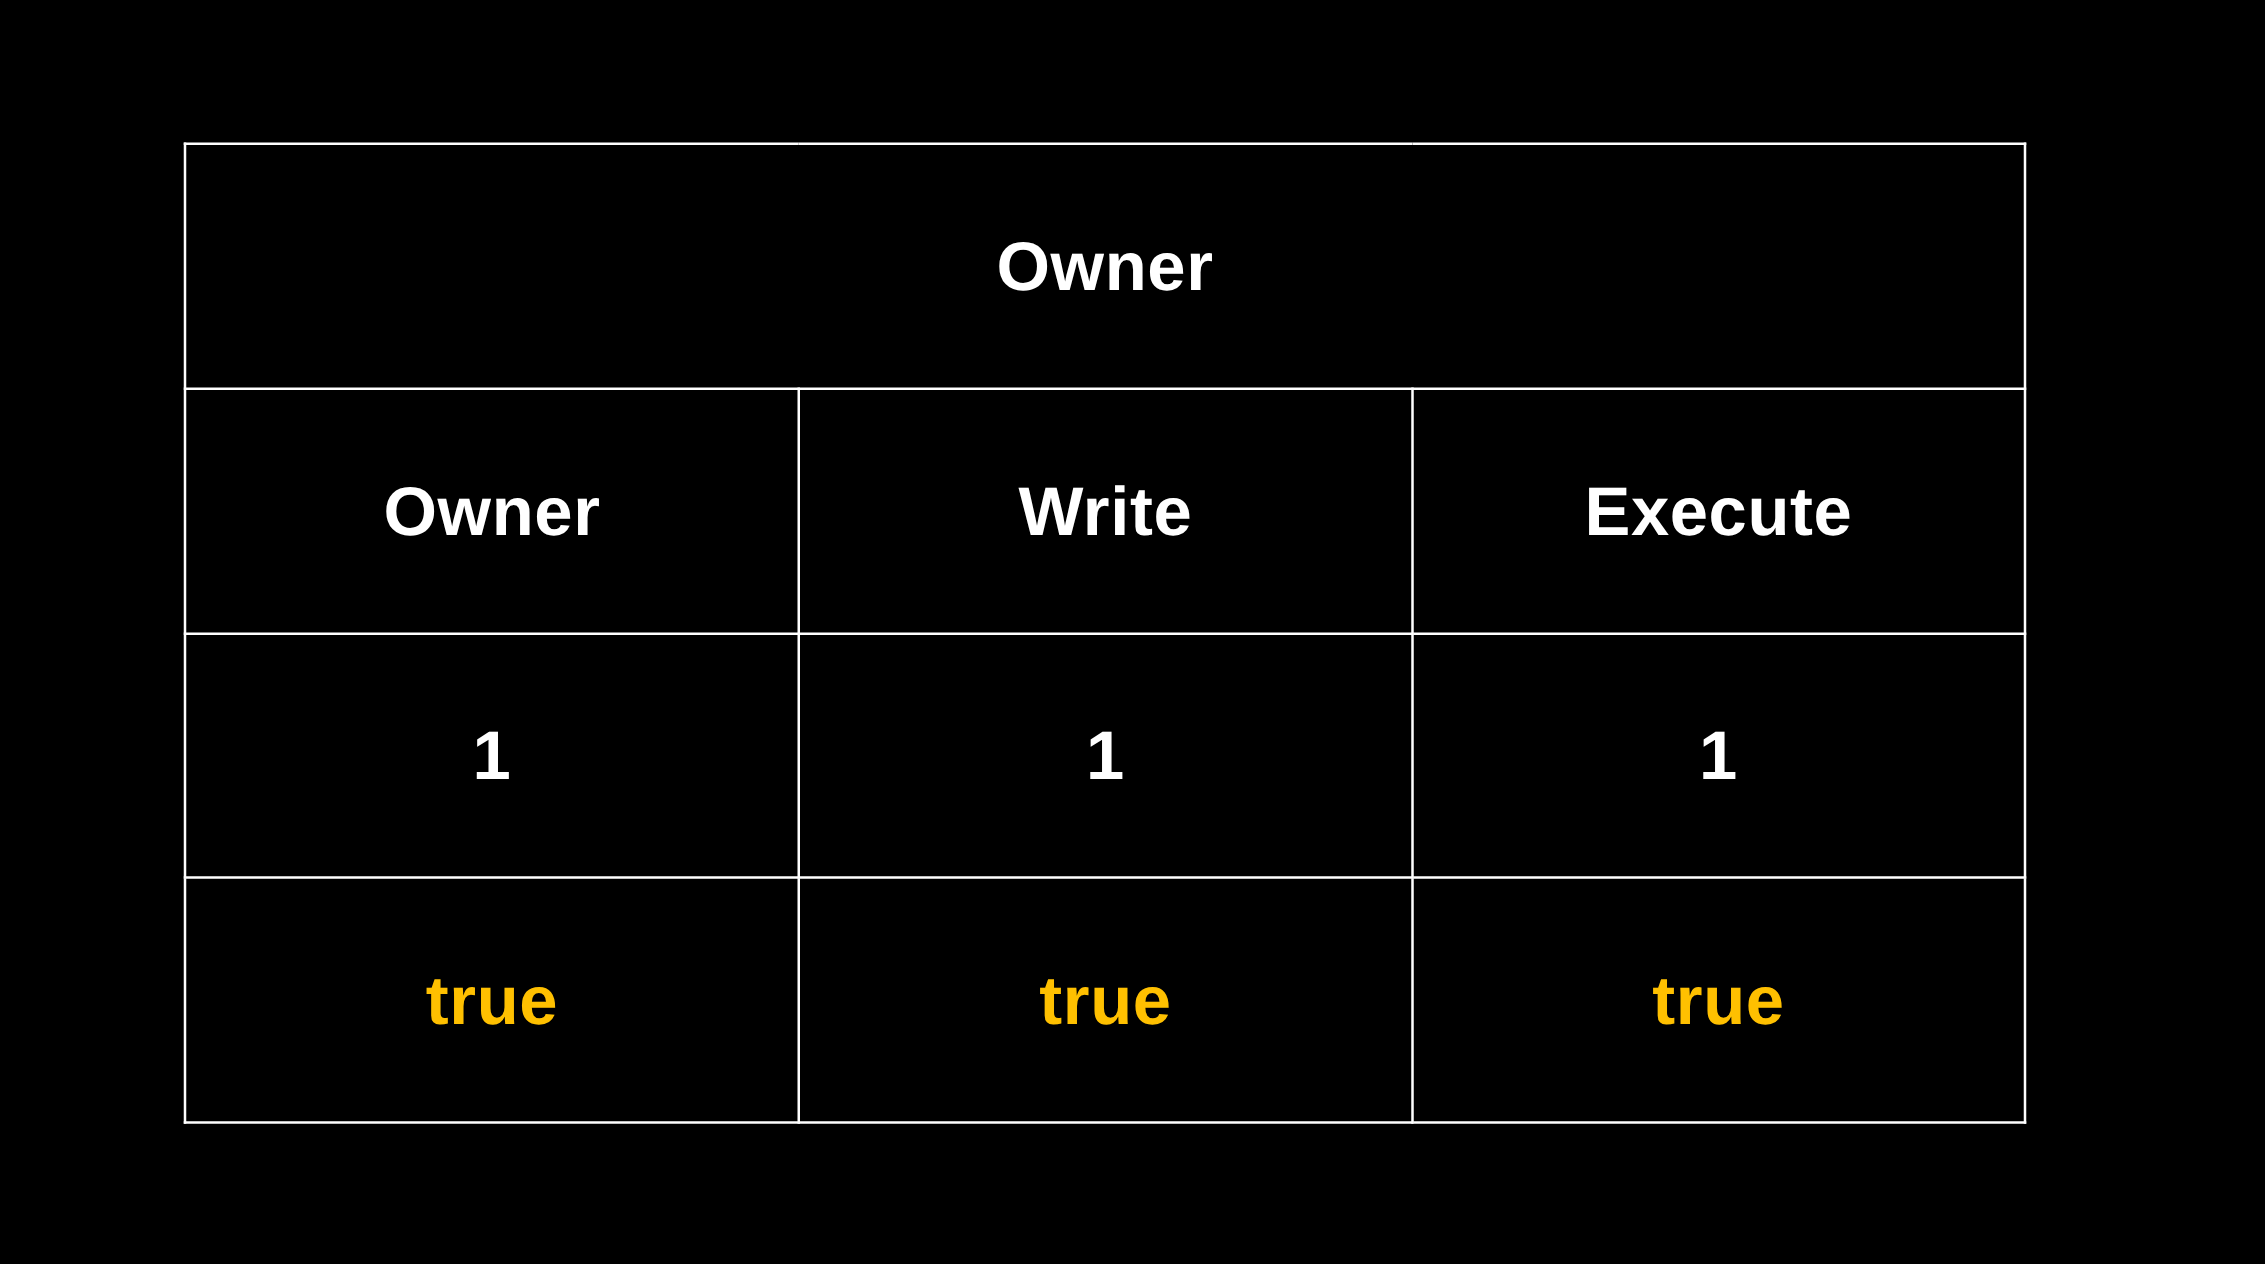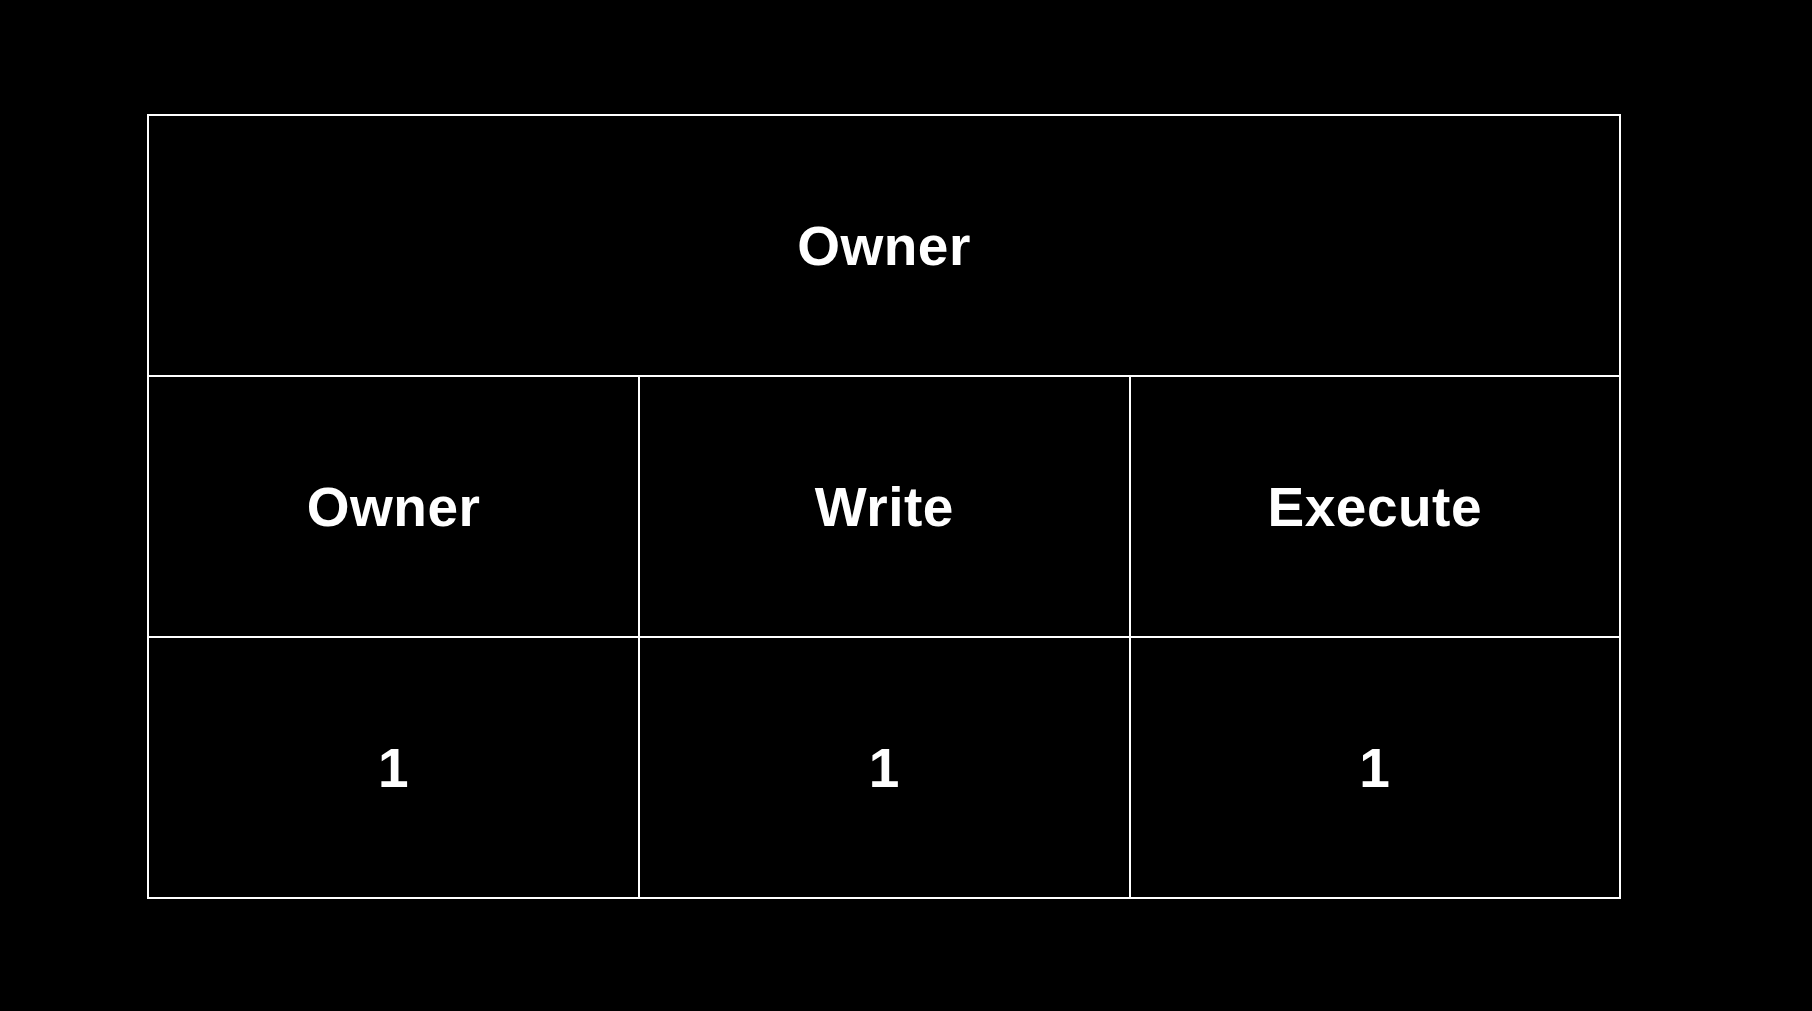--- a/index.html
+++ b/index.html
@@ -55,14 +55,19 @@
     <tr>
       <td>Owner</td>
       <td>Write</td>
       <td>Execute</td>
     </tr>
     <tr>
       <td>1</td>
       <td>1</td>
       <td>1</td>
     </tr>
+    <tr>
+      <td class="accent">true</td>
+      <td class="accent">true</td>
+      <td class="accent">true</td>
+    </tr>
   </tbody>
 </table>
 
 </body></html>

